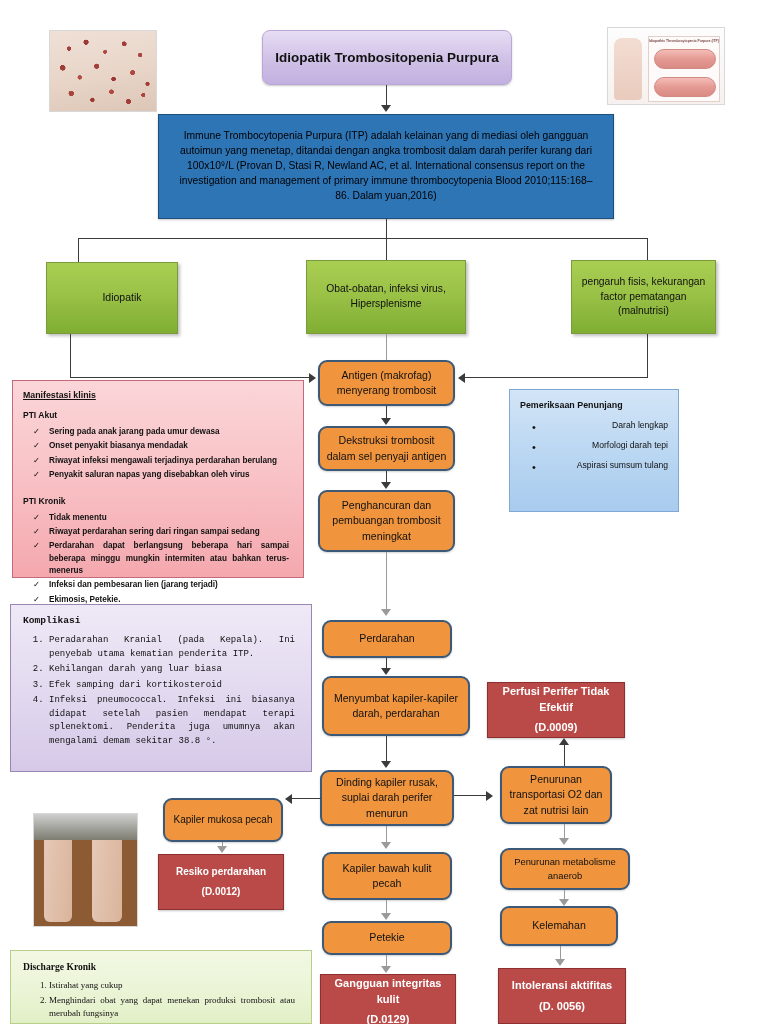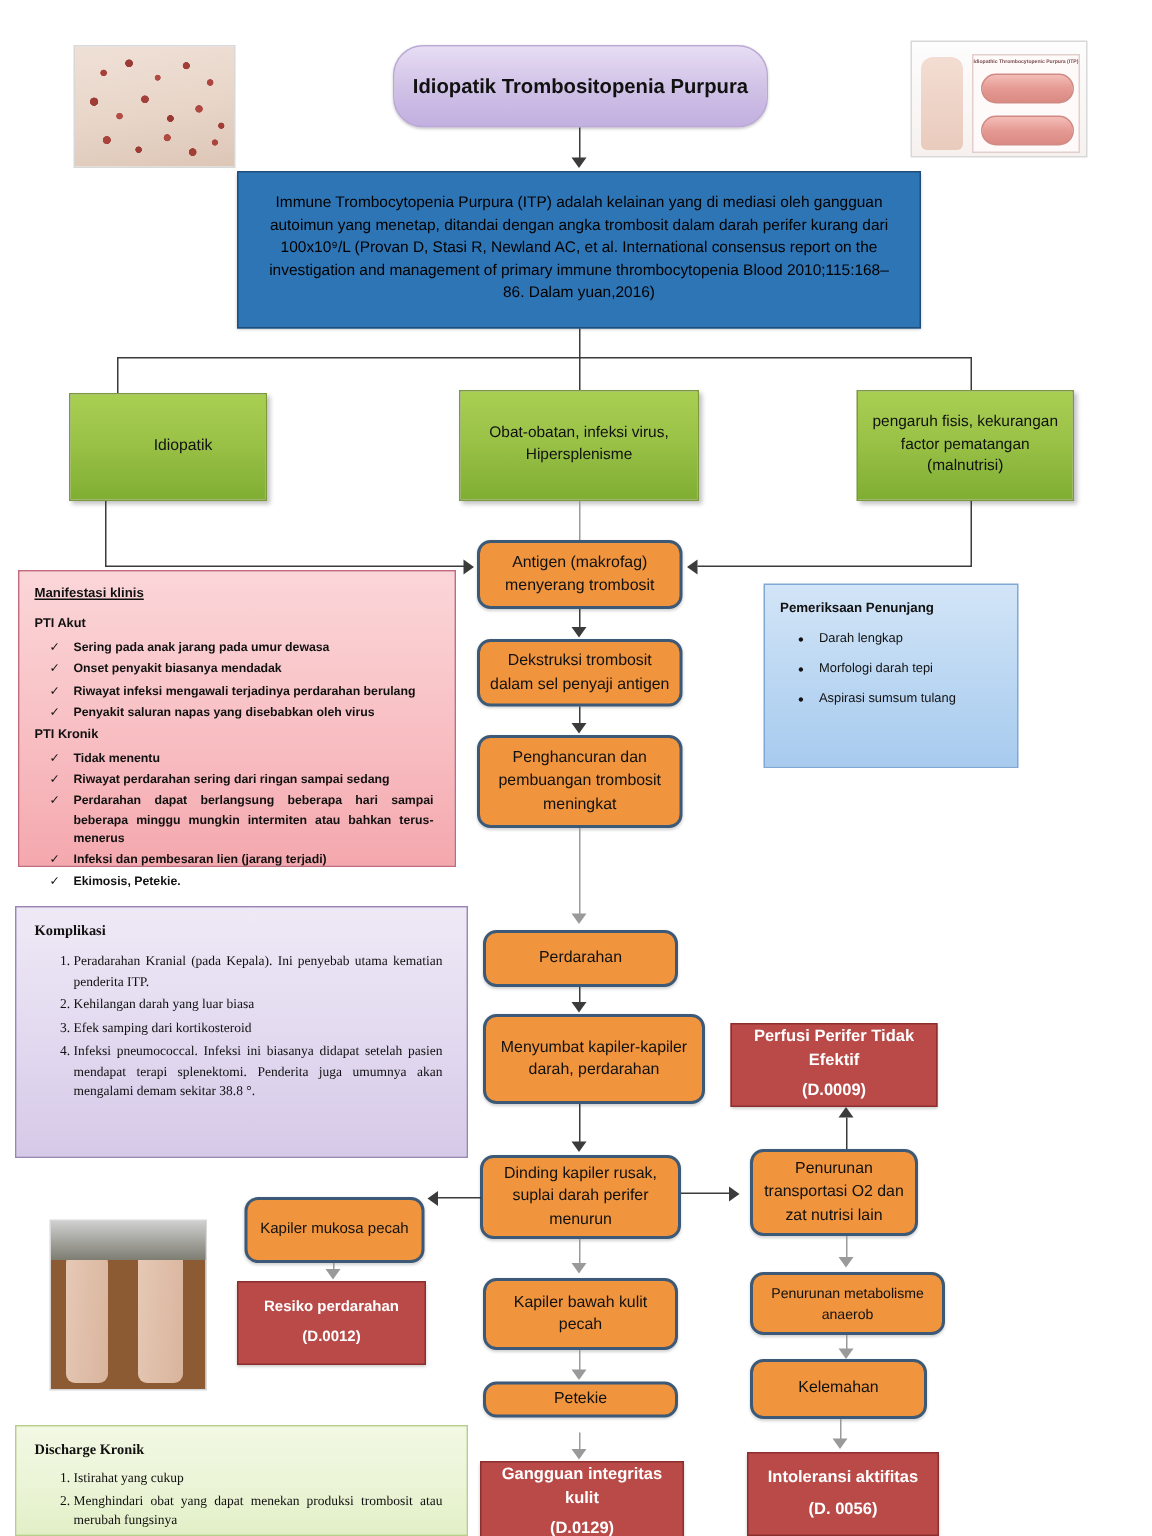--- a/index.html
+++ b/index.html
@@ -13,21 +13,21 @@
   }
   #canvas { position:relative; width:768px; height:1024px; }
 
   .node { position:absolute; display:flex; align-items:center; justify-content:center;
           text-align:center; }
   .node .txt { display:block; width:100%; padding:2px 6px; line-height:1.45; }
 
   
   .title-box {
     left:262px; top:30px; width:250px; height:55px;
-    border:1px solid #b9a7d4; border-radius:20px;
+    border:1px solid #b9a7d4; border-radius:8px;
     background:linear-gradient(180deg,#e7ddf4 0%, #cfc0e6 55%, #c2b0e0 100%);
     color:#111; font-weight:bold; font-size:13.5px;
     box-shadow:0 1px 2px rgba(0,0,0,.22);
   }
 
   
   .intro-box {
     left:158px; top:114px; width:456px; height:105px;
     border:1px solid #1f4e79; background:#2e75b6; color:#000;
     font-size:10.3px; line-height:1.55; padding:6px 10px;
@@ -51,21 +51,21 @@
     background:#f0943e; color:#111; font-size:10.6px;
     box-shadow:0 1px 2px rgba(0,0,0,.18);
   }
   #o-antigen   { left:318px; top:360px; width:137px; height:46px; }
   #o-dekstruksi{ left:318px; top:426px; width:137px; height:45px; }
   #o-penghancur{ left:318px; top:490px; width:137px; height:62px; }
   #o-perdarahan{ left:322px; top:620px; width:130px; height:38px; }
   #o-menyumbat { left:322px; top:676px; width:148px; height:60px; }
   #o-dinding   { left:320px; top:770px; width:134px; height:56px; }
   #o-kapbawah  { left:322px; top:852px; width:130px; height:48px; }
-  #o-petekie   { left:322px; top:921px; width:130px; height:24px; }
+  #o-petekie   { left:322px; top:921px; width:130px; height:34px; }
   #o-kapmukosa { left:163px; top:798px; width:120px; height:44px; font-size:10px; }
   #o-penurunan-transport { left:500px; top:766px; width:112px; height:58px; }
   #o-penurunan-metab     { left:500px; top:848px; width:130px; height:42px; font-size:9.4px; }
   #o-kelemahan           { left:500px; top:906px; width:118px; height:40px; }
 
   
   .red-box {
     border:1px solid #8c2f2f; background:#b94a48; color:#fff;
     font-weight:bold; font-size:11px; line-height:1.55;
     box-shadow:0 1px 2px rgba(0,0,0,.22);
@@ -88,21 +88,21 @@
   #panel-manifestasi .sub{ font-weight:bold; font-size:8.5px; margin-top:7px; }
   #panel-manifestasi ul { list-style:none; margin:4px 0 0 0; padding-left:26px; }
   #panel-manifestasi li { position:relative; margin-bottom:2px; font-weight:bold;
                           text-align:justify; padding-right:4px; }
   #panel-manifestasi li:before { content:"\2713"; position:absolute; left:-16px; font-weight:normal; }
 
   #panel-komplikasi {
     left:10px; top:604px; width:302px; height:168px;
     border:1px solid #9a86b5;
     background:linear-gradient(180deg,#efe9f6 0%, #e3daf0 50%, #d6c9e8 100%);
-    padding:9px 12px; font-family:Liberation Serif, serif; font-size:9px;
+    padding:9px 12px; font-family:Liberation Mono, monospace; font-size:9px;
   }
   #panel-komplikasi .hd { font-weight:bold; font-size:9.6px; }
   #panel-komplikasi ol { margin:6px 0 0 0; padding-left:26px; }
   #panel-komplikasi li { margin-bottom:2px; text-align:justify; padding-right:4px; }
 
   #panel-discharge {
     left:10px; top:950px; width:302px; height:74px;
     border:1px solid #b8cf8a;
     background:linear-gradient(180deg,#f2f8e4 0%, #eaf4d5 60%, #e2efc6 100%);
     padding:9px 12px; font-family:"Liberation Serif", serif; font-size:9px;
@@ -113,21 +113,21 @@
   #panel-discharge li { margin-bottom:1px; text-align:justify; padding-right:4px; }
 
   #panel-pemeriksaan {
     left:509px; top:389px; width:170px; height:123px;
     border:1px solid #7fa8d6;
     background:linear-gradient(180deg,#d3e5f7 0%, #b9d6f2 55%, #a8cbee 100%);
     padding:9px 10px; font-size:8.6px;
   }
   #panel-pemeriksaan .hd { font-weight:bold; font-size:8.9px; }
   #panel-pemeriksaan ul { list-style:none; margin:7px 0 0 0; padding-left:26px; }
-  #panel-pemeriksaan li { position:relative; margin-bottom:7px; }
+  #panel-pemeriksaan li { position:relative; margin-bottom:7px;text-align:right; }
   #panel-pemeriksaan li:before { content:"\2022"; position:absolute; left:-14px; font-size:11px; }
 
   
   .photo { position:absolute; overflow:hidden; border:1px solid #d8d8d8; }
   #photo-petechiae { left:49px; top:30px; width:108px; height:82px;
       background:
         radial-gradient(circle at 18% 22%, #a6403a 0 2.0px, transparent 2.4px),
         radial-gradient(circle at 34% 14%, #9c3b35 0 2.4px, transparent 2.8px),
         radial-gradient(circle at 52% 26%, #b04a42 0 1.8px, transparent 2.2px),
         radial-gradient(circle at 70% 16%, #a23e38 0 2.2px, transparent 2.6px),
@@ -348,21 +348,21 @@
 
   <div class="panel" id="panel-manifestasi">
     <div class="hd">Manifestasi klinis</div>
     <div class="sub">PTI Akut</div>
     <ul>
       <li>Sering pada anak jarang pada umur dewasa</li>
       <li>Onset penyakit biasanya mendadak</li>
       <li>Riwayat infeksi mengawali terjadinya perdarahan berulang</li>
       <li>Penyakit saluran napas yang disebabkan oleh virus</li>
     </ul>
-    <div class="sub" style="margin-top:2px;">PTI Kronik</div>
+    <div class="sub" style="margin-top:14px;">PTI Kronik</div>
     <ul>
       <li>Tidak menentu</li>
       <li>Riwayat perdarahan sering dari ringan sampai sedang</li>
       <li>Perdarahan dapat berlangsung beberapa hari sampai beberapa minggu mungkin intermiten atau bahkan terus-menerus</li>
       <li>Infeksi dan pembesaran lien (jarang terjadi)</li>
       <li>Ekimosis, Petekie.</li>
     </ul>
   </div>
 
   <div class="panel" id="panel-komplikasi">

